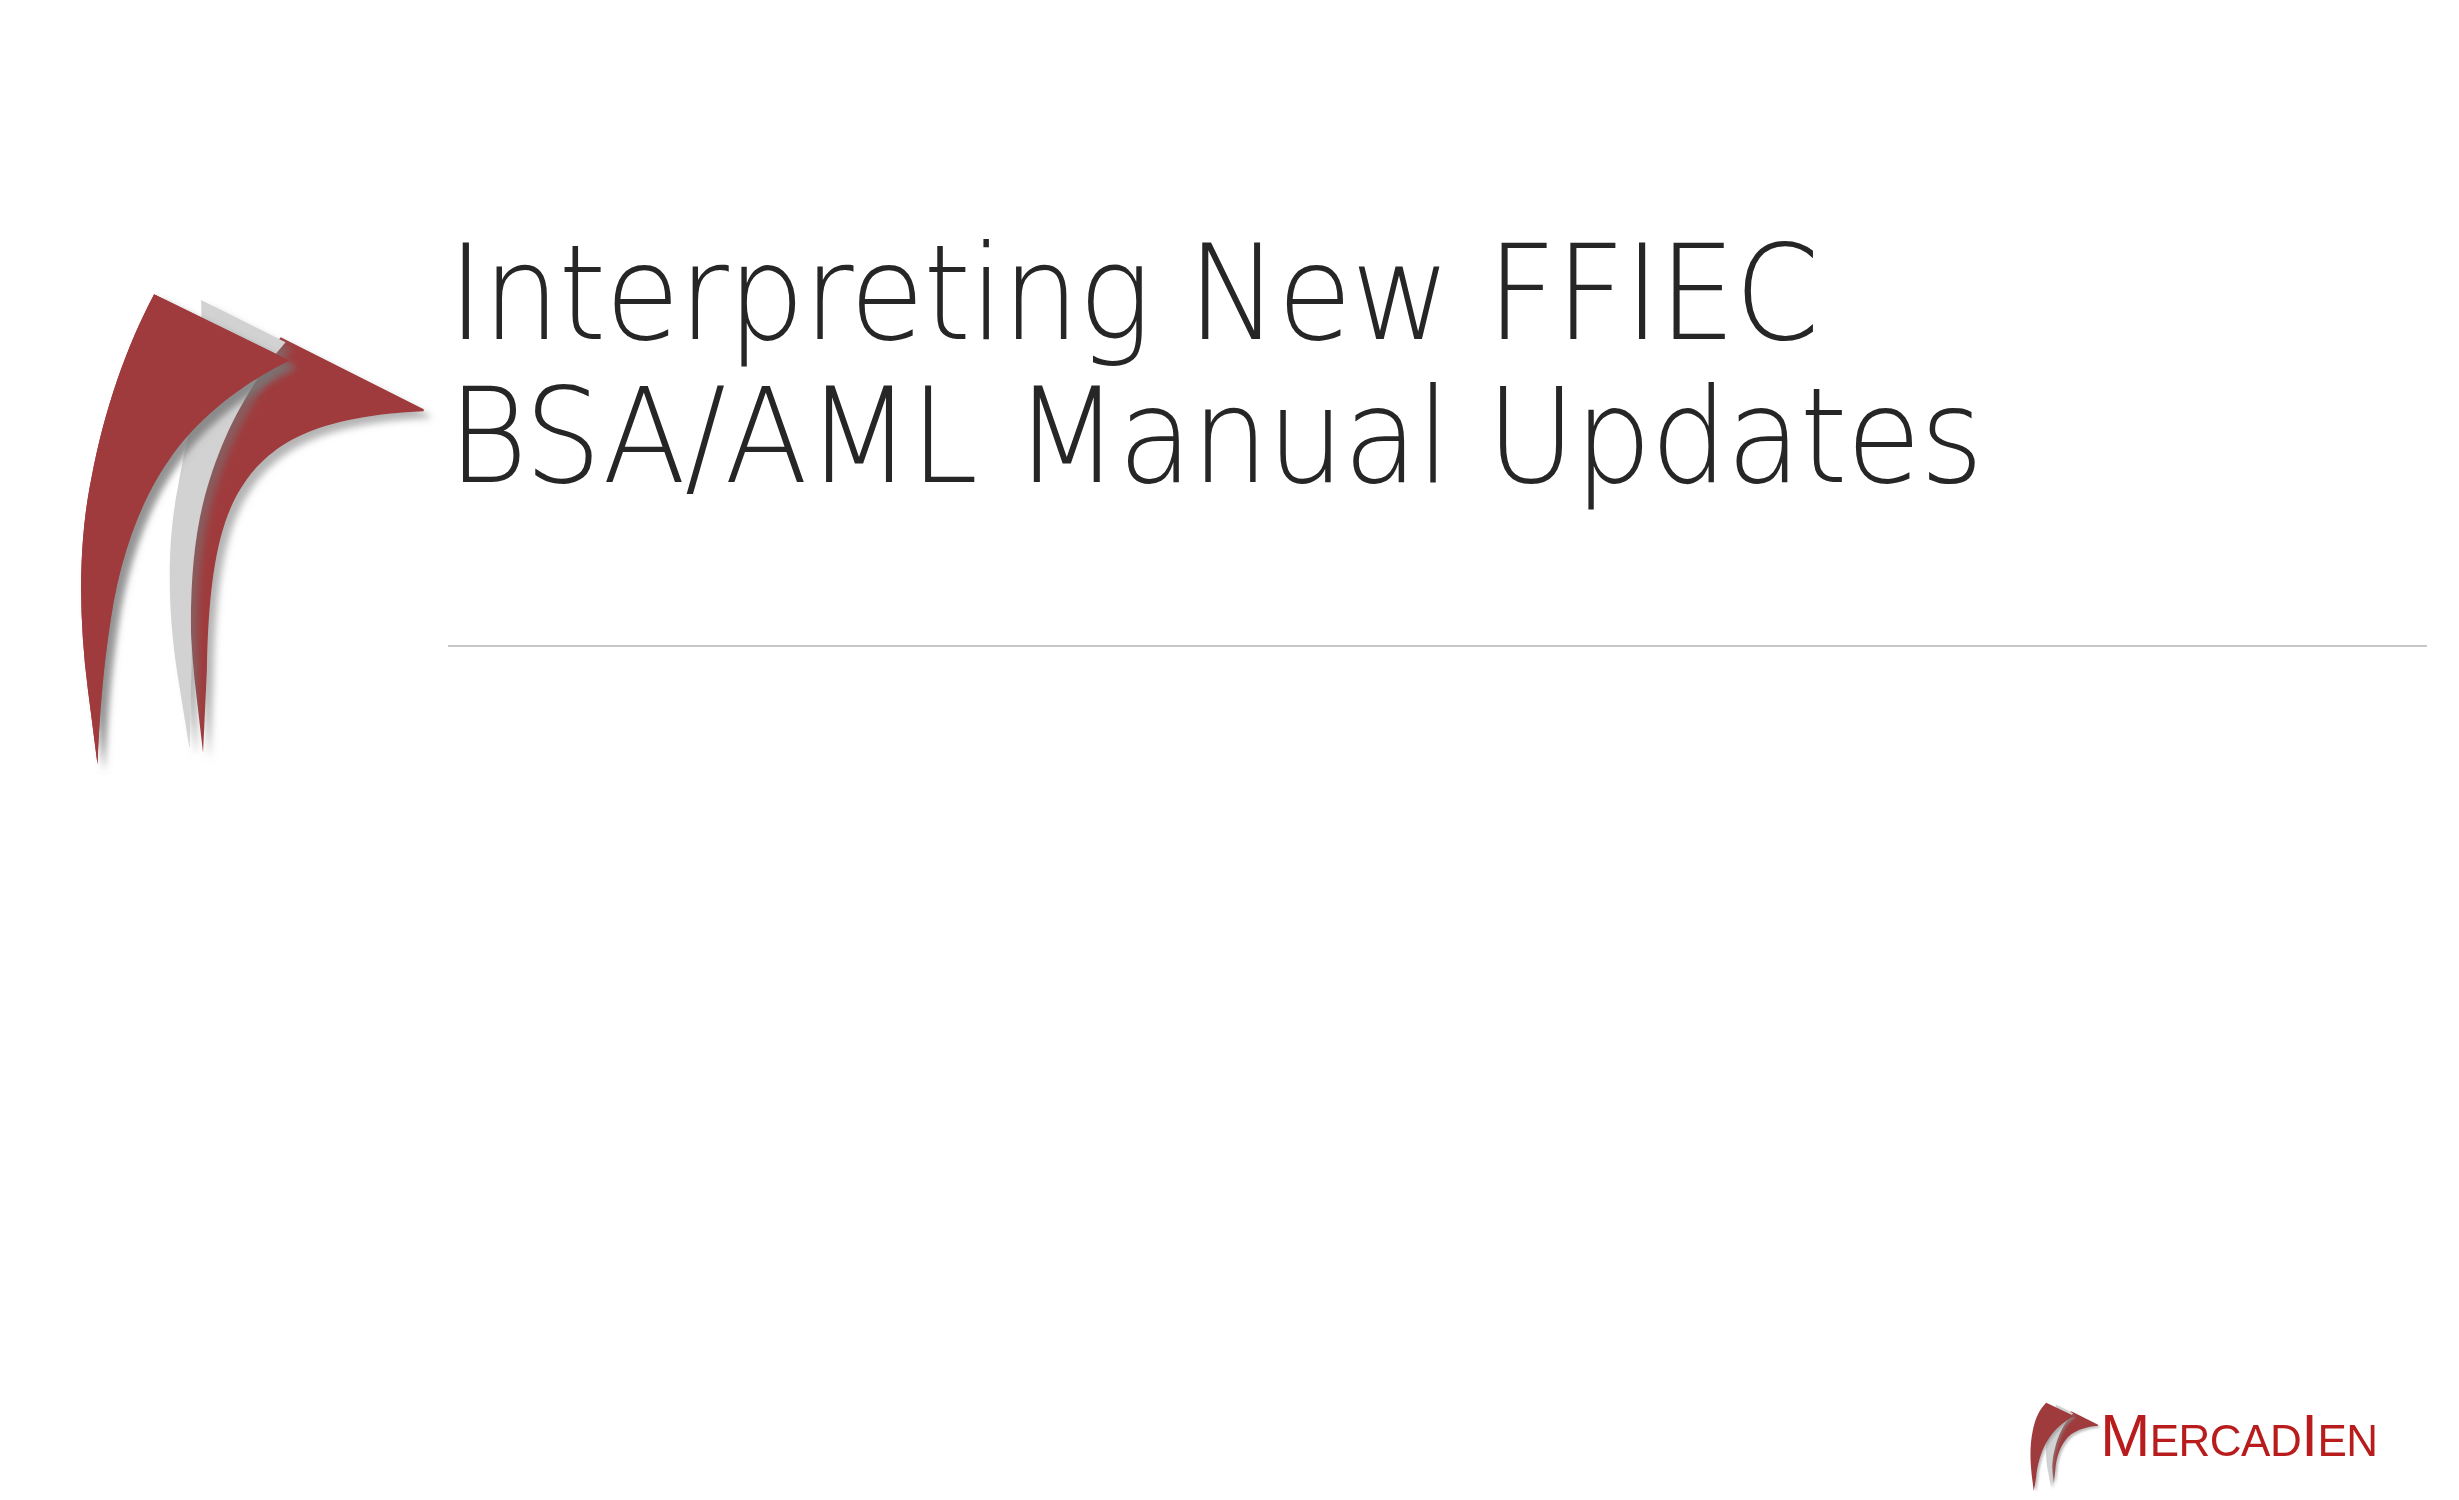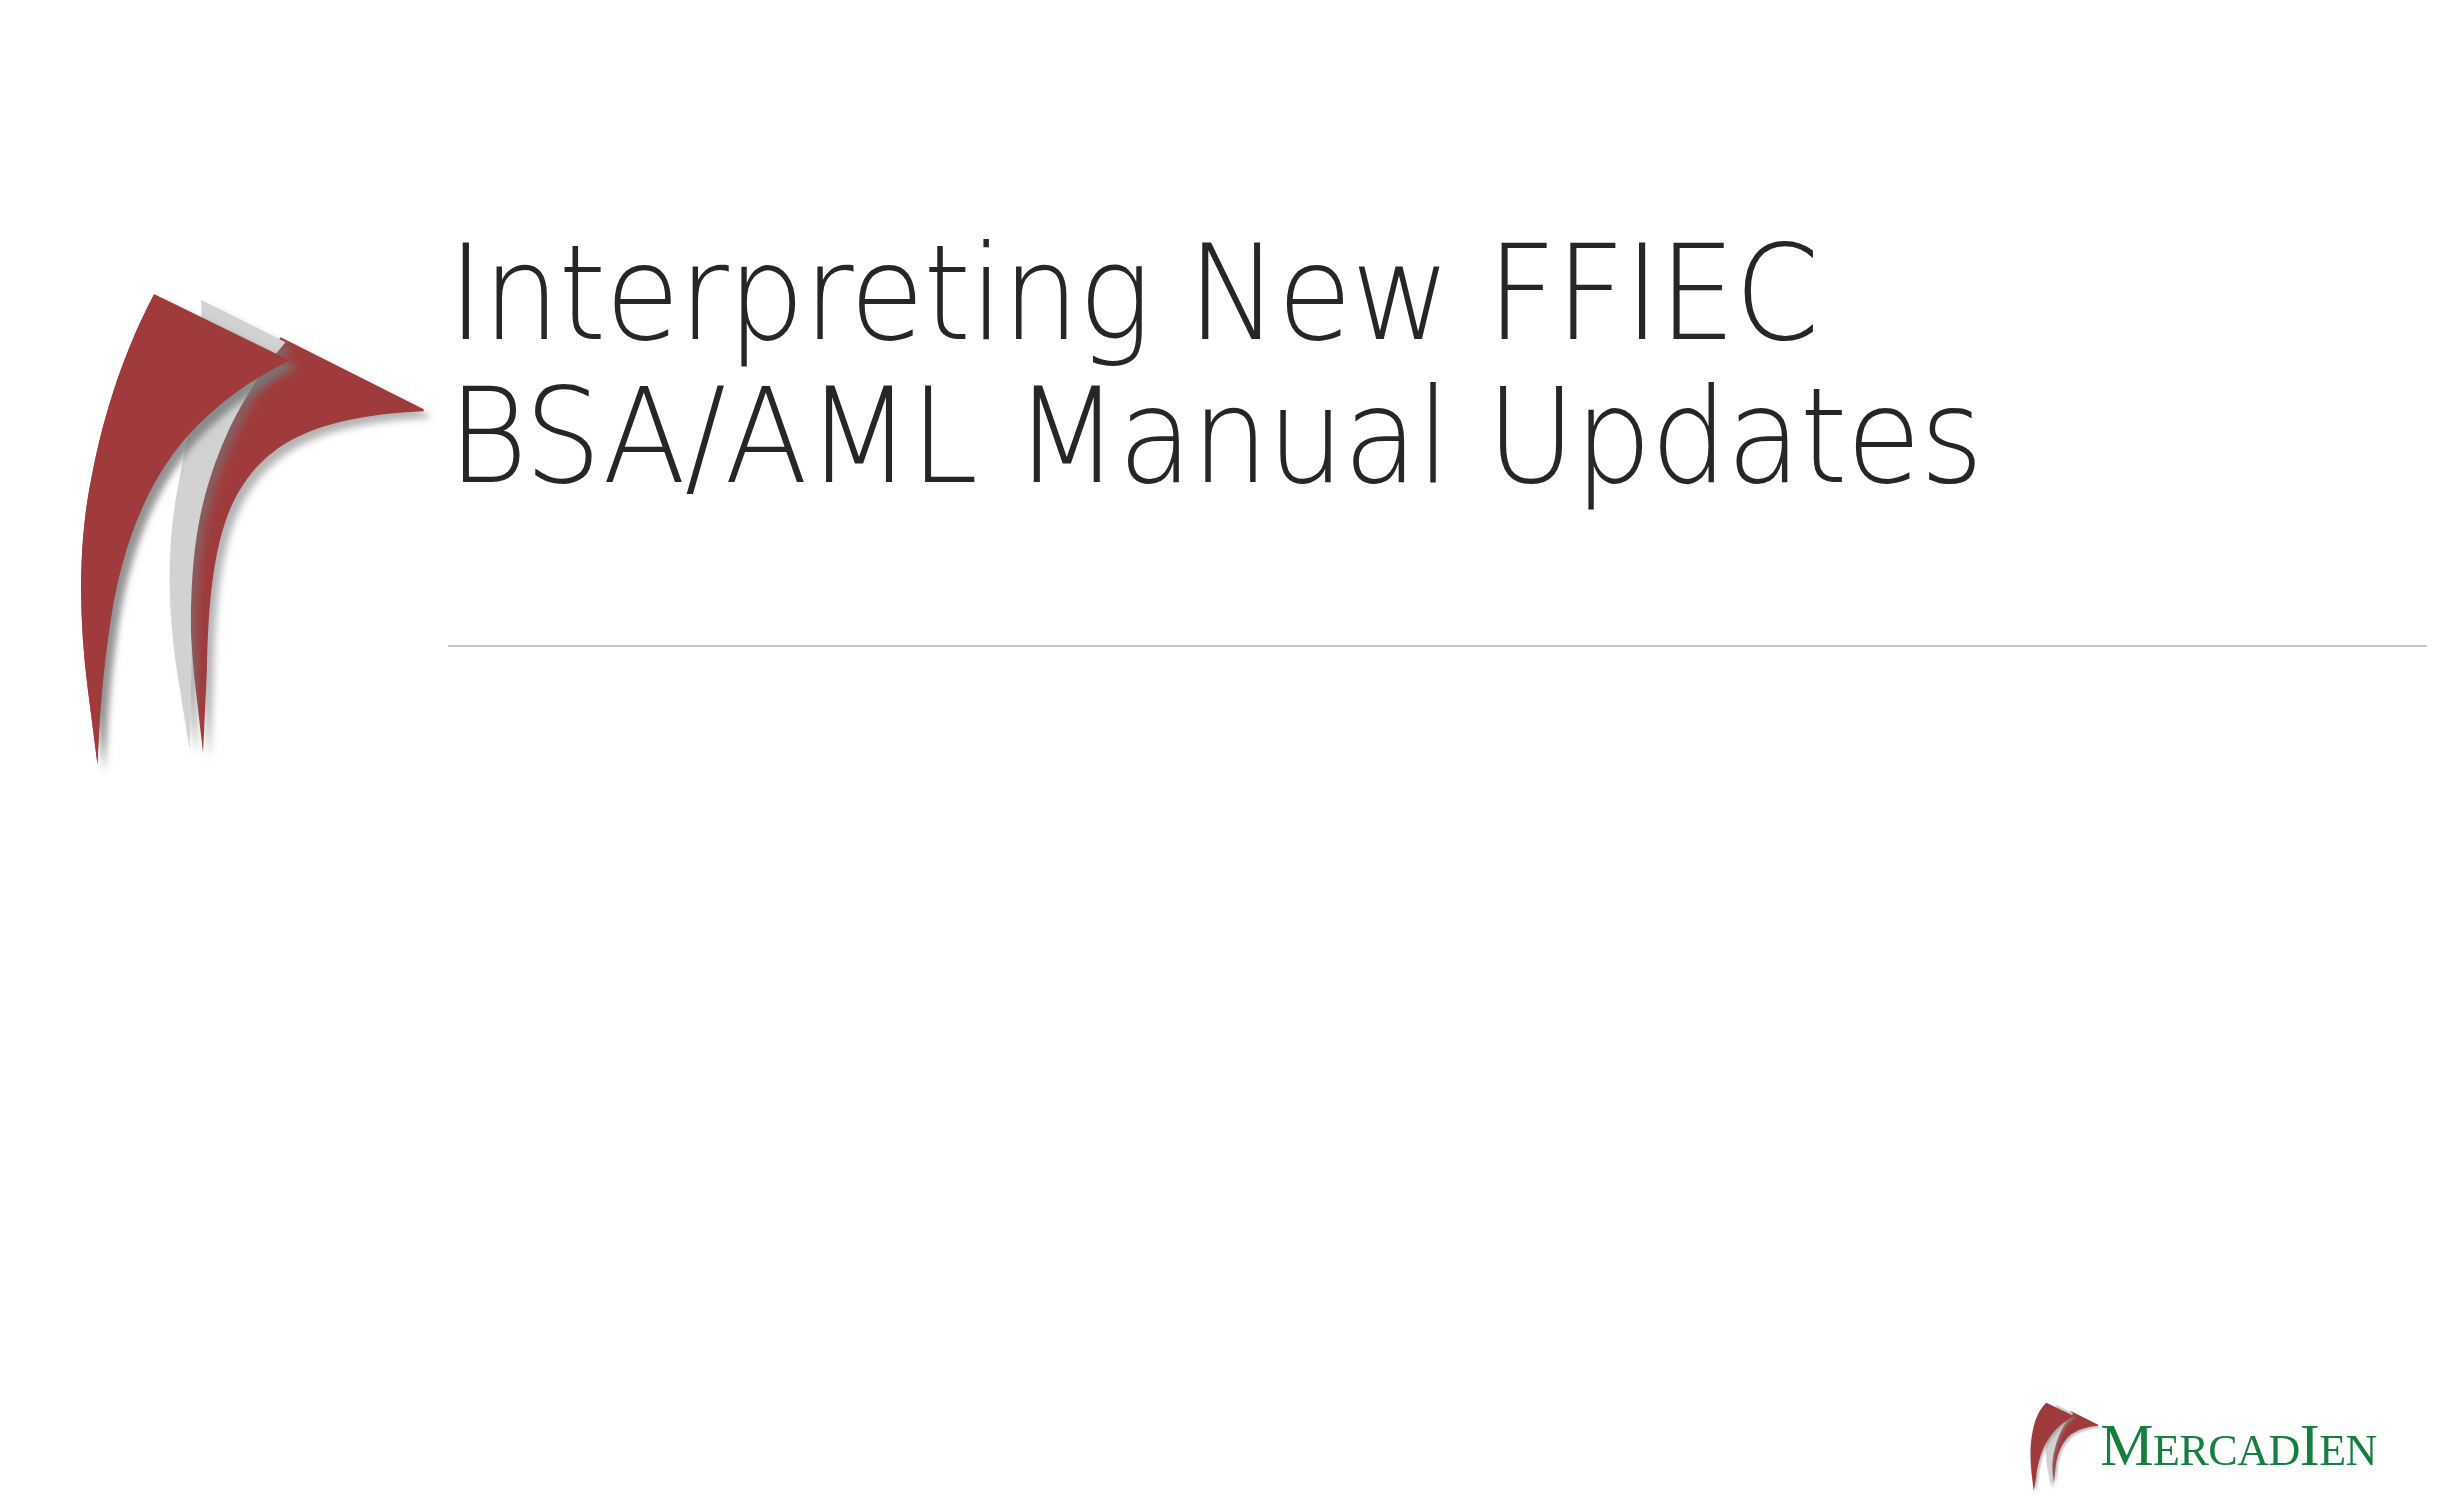--- a/index.html
+++ b/index.html
@@ -118,27 +118,27 @@
     width: 81px;
     height: 96px;
     flex: 0 0 auto;
   }
   .footer-logo-mark svg {
     display: block;
     width: 100%;
     height: 100%;
   }
   .footer-logo-word {
-    font-family: Liberation Serif, serif;
+    font-family: Liberation Sans, sans-serif;
     font-size: 60px;
     font-weight: 400;
-    color: #15803d;
+    color: #b91c1c;
     line-height: 1;
     margin-left: -3.8px;
-    margin-bottom: 16px;
+    margin-bottom: 25px;
     letter-spacing: -0.5px;
     white-space: nowrap;
   }
   .footer-logo-word .cap {
     font-size: 60px;
   }
   .footer-logo-word .sc {
     font-size: 44px;
   }
 </style>

